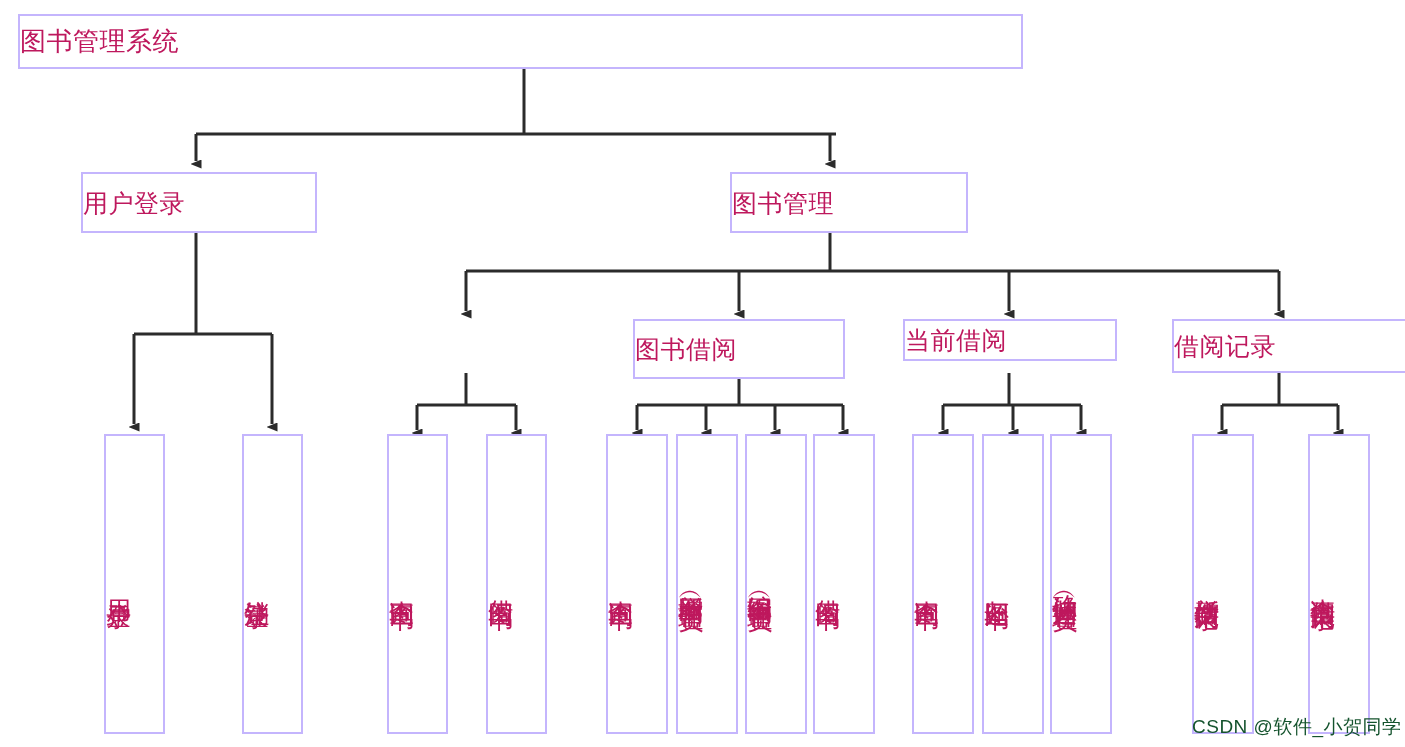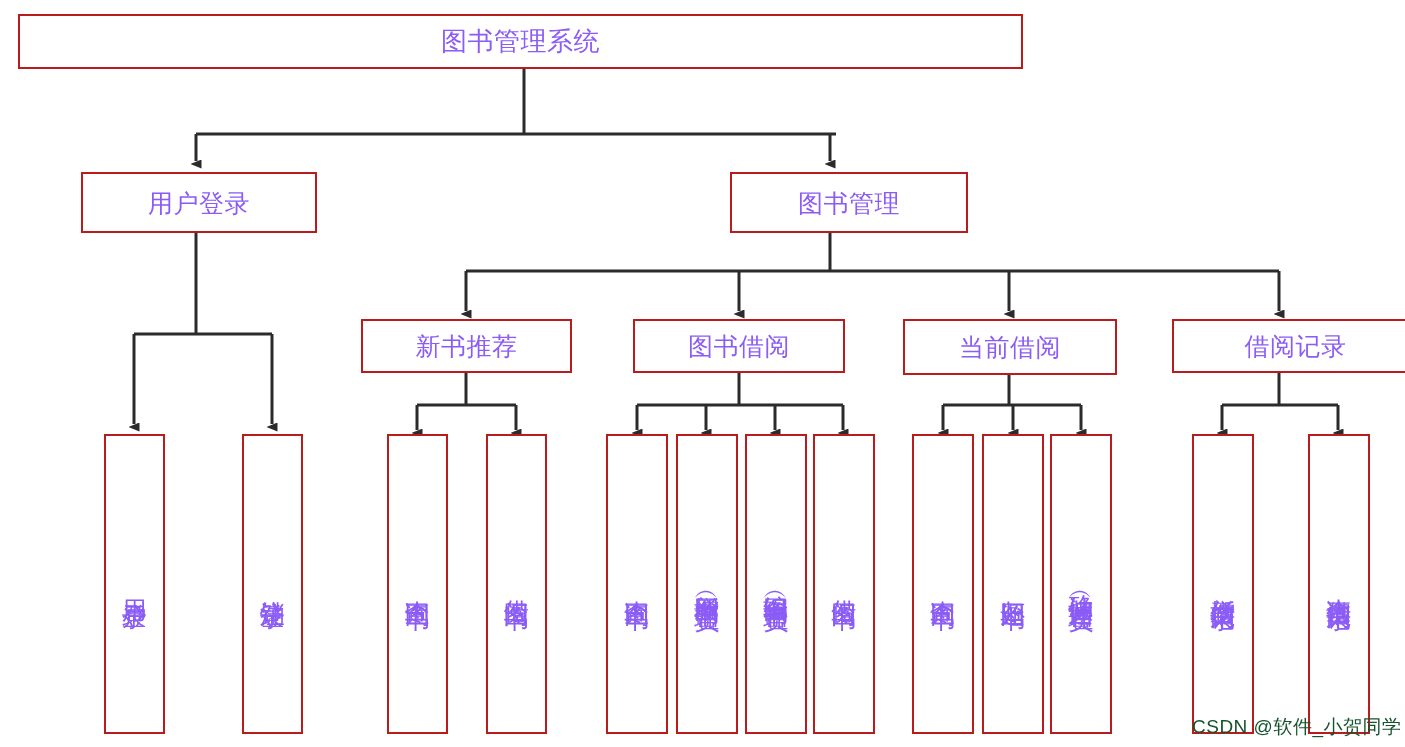--- a/index.html
+++ b/index.html
@@ -7,26 +7,25 @@
     width:1405px;height:747px;
     font-family:"Liberation Sans","DejaVu Sans",sans-serif;
     overflow:hidden;
     position:relative;
   }
   #diagram-root{position:relative;width:1405px;height:747px;background:#fff;}
   svg#edges{position:absolute;left:0;top:0;width:1405px;height:747px;}
   .node{
     position:absolute;
     box-sizing:border-box;
-    border:2px solid #b91c1c;
+    border:2px solid #c4b5fd;
     background:#ffffff;
     display:flex;
     align-items:center;
-    justify-content:center;
-    color:#8b5cf6;
+    color:#be185d;
   }
   .node .label{
     text-align:center;
     line-height:1.12;
     letter-spacing:0.5px;
   }
   .node.horizontal .label{
     writing-mode:horizontal-tb;
     font-size:25px;
   }
@@ -107,27 +106,24 @@
     <span class="label">图书管理系统</span>
   </div>
 
   <div class="node horizontal" style="left:81px;top:172px;width:236px;height:61px;">
     <span class="label">用户登录</span>
   </div>
   <div class="node horizontal" style="left:730px;top:172px;width:238px;height:61px;">
     <span class="label">图书管理</span>
   </div>
 
-  <div class="node horizontal" style="left:361px;top:319px;width:211px;height:54px;">
-    <span class="label">新书推荐</span>
-  </div>
-  <div class="node horizontal" style="left:633px;top:319px;width:212px;height:54px;">
+  <div class="node horizontal" style="left:633px;top:319px;width:212px;height:60px;">
     <span class="label">图书借阅</span>
   </div>
-  <div class="node horizontal" style="left:903px;top:319px;width:214px;height:56px;">
+  <div class="node horizontal" style="left:903px;top:319px;width:214px;height:42px;">
     <span class="label">当前借阅</span>
   </div>
   <div class="node horizontal" style="left:1172px;top:319px;width:247px;height:54px;">
     <span class="label">借阅记录</span>
   </div>
 
   <div class="node vertical" style="left:104px;top:434px;width:61px;height:300px;">
     <span class="label">用户登录</span>
   </div>
   <div class="node vertical" style="left:242px;top:434px;width:61px;height:300px;">

